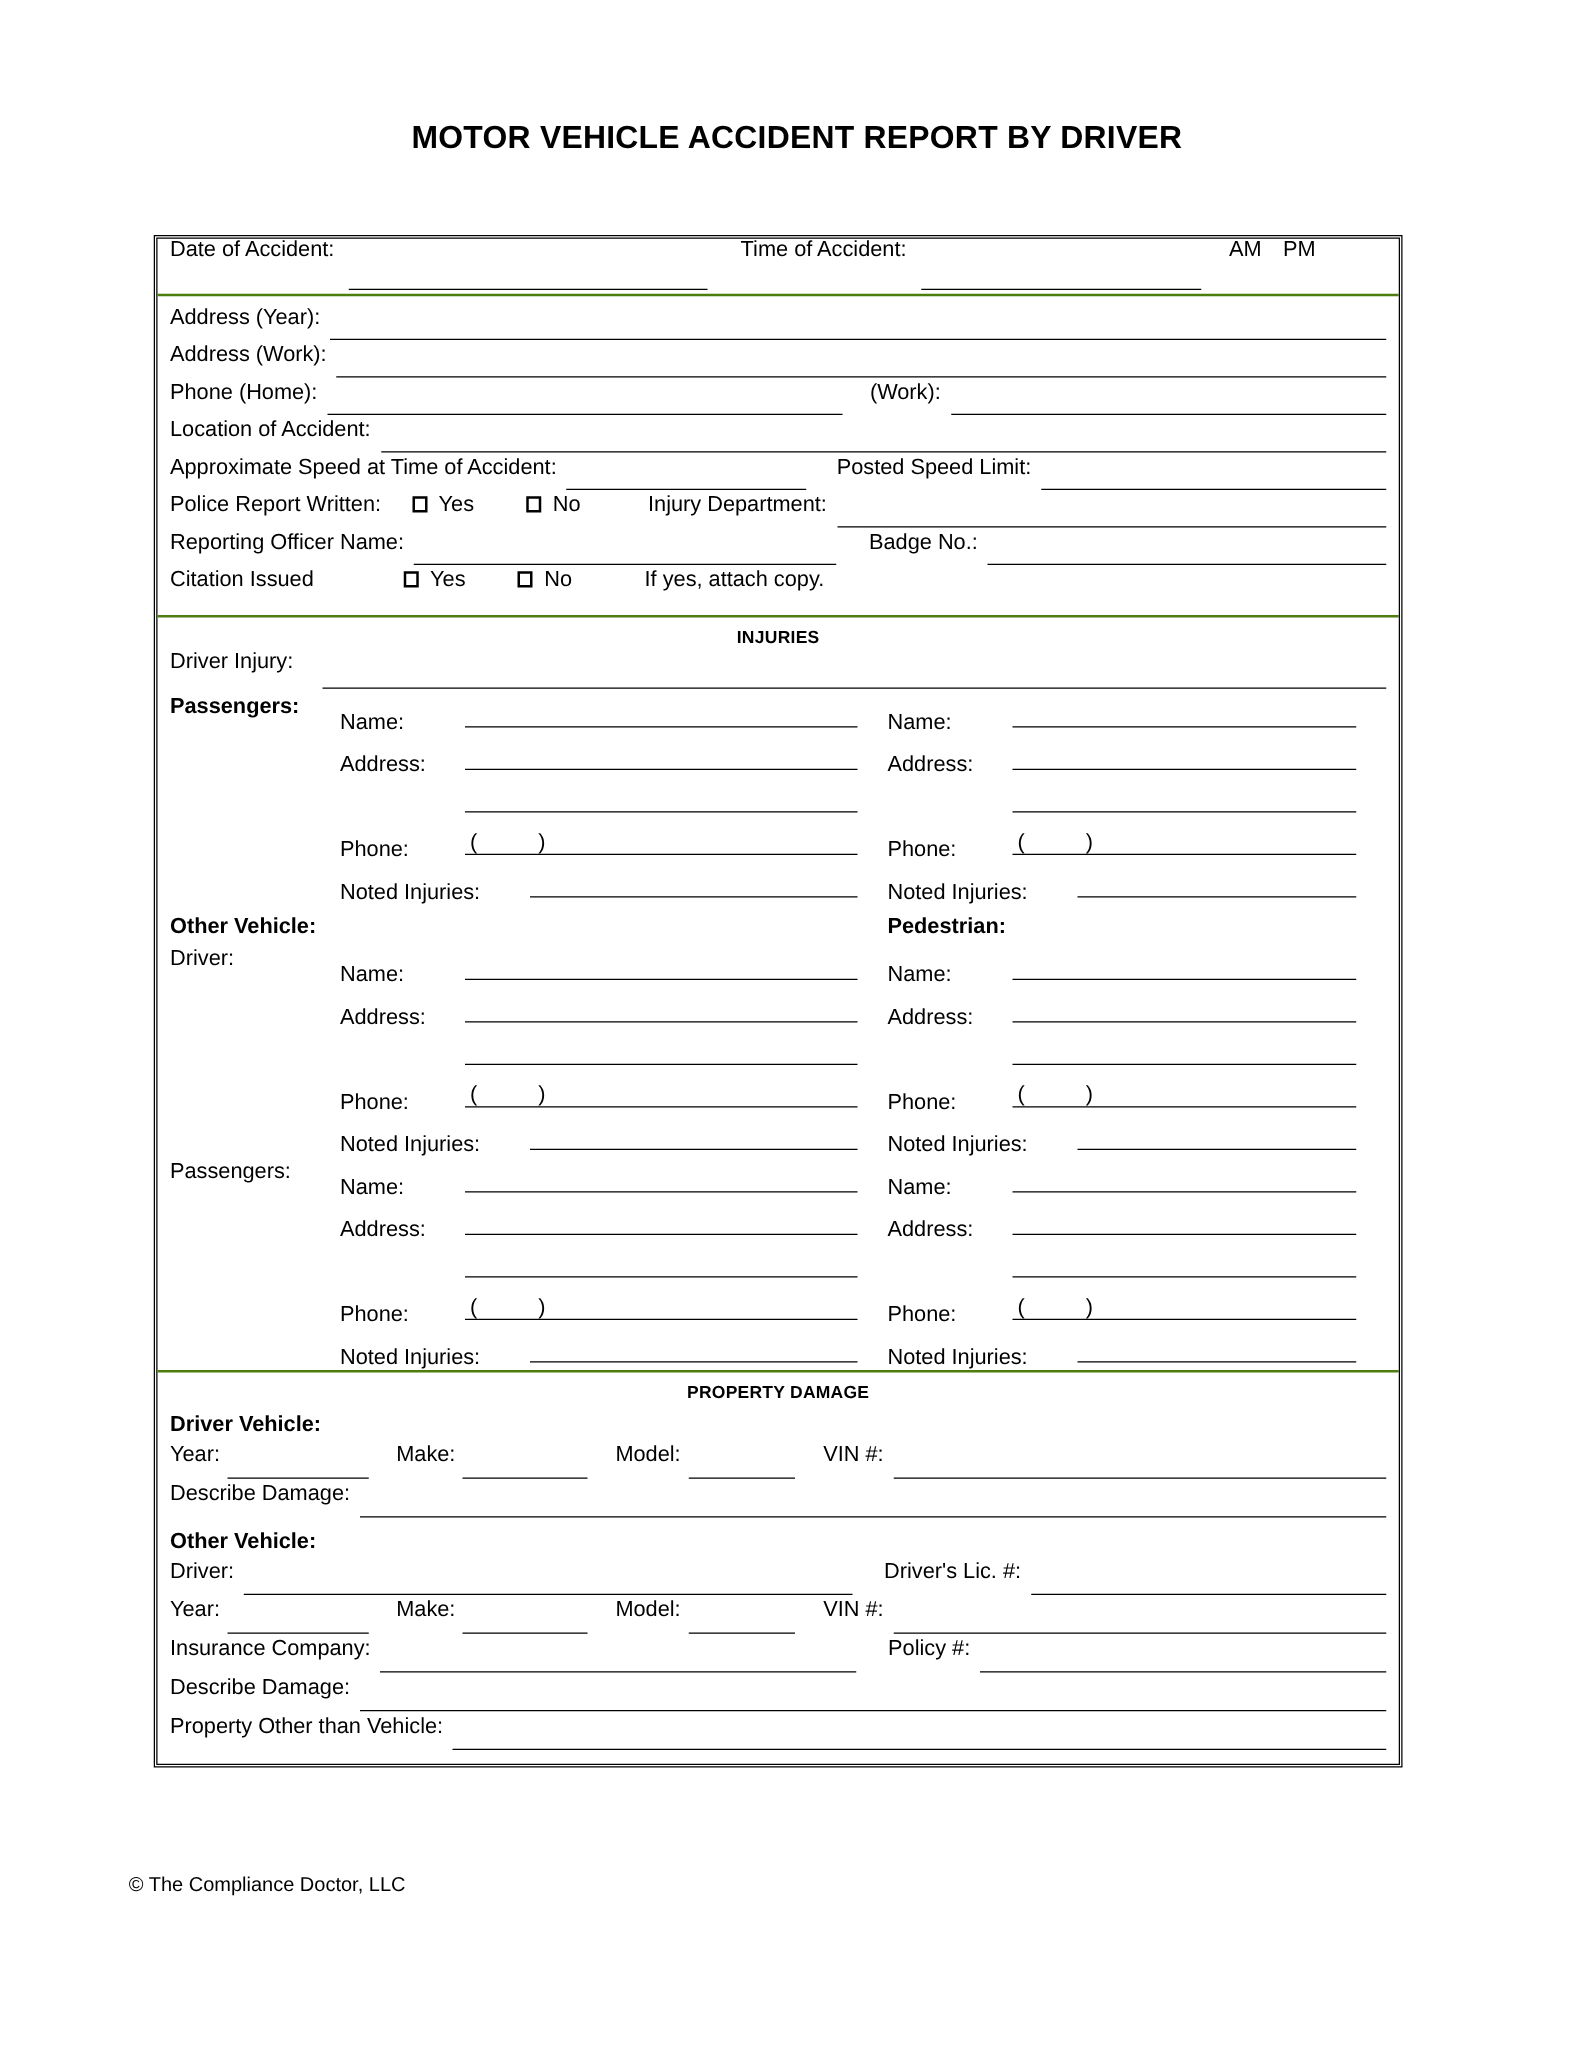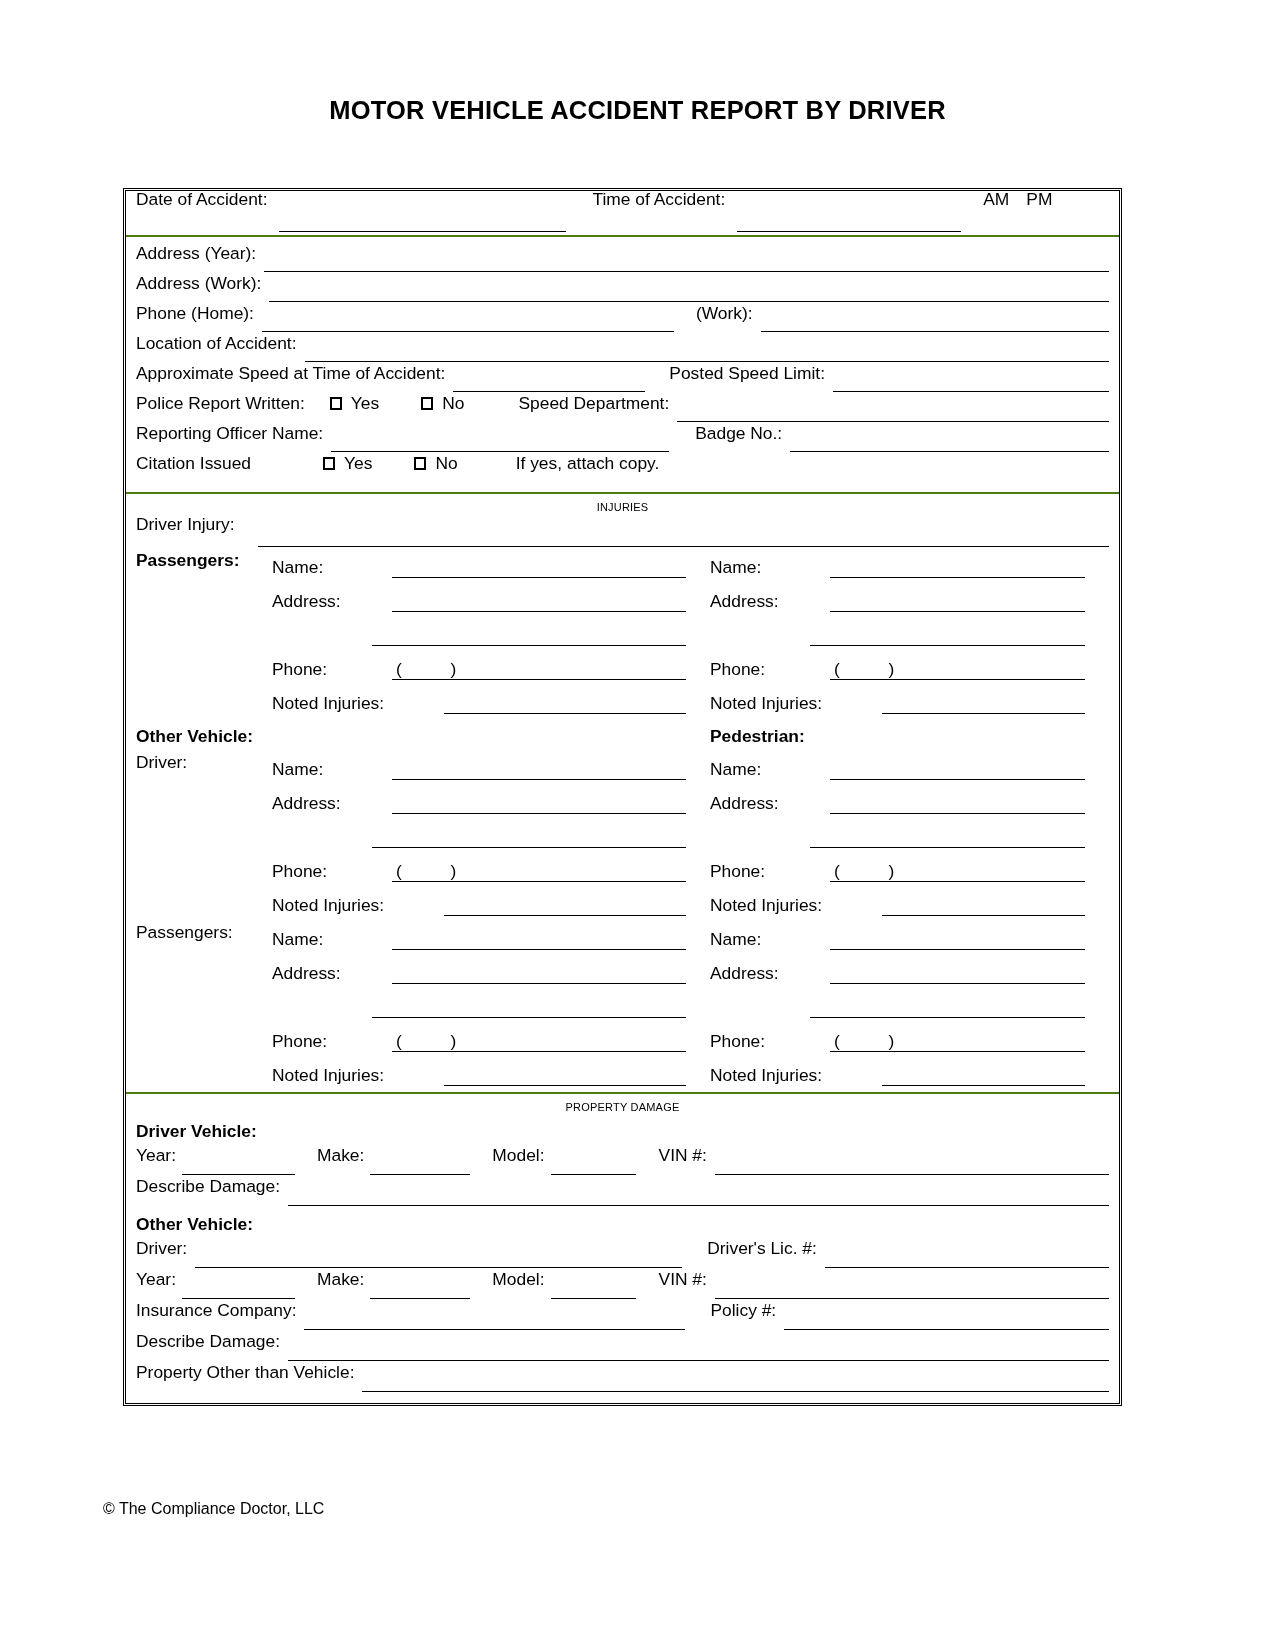--- a/index.html
+++ b/index.html
@@ -48,21 +48,21 @@
     align-self:flex-end;
     margin-bottom:3px;
     height:14px;
   }
   .fill.fx{flex:0 0 auto;}
 
   .gap{flex:0 0 auto;}
 
   
   .bandhdr{
-    text-align:center;font-weight:normal;font-size:11px;
+    text-align:center;font-weight:bold;font-size:14px;
     padding:7px 0 3px 0;
     letter-spacing:.2px;
   }
 
   
   .cbx{
     display:inline-block;
     width:12px;height:13px;
     border:2.2px solid #000;
     box-sizing:border-box;
@@ -71,22 +71,22 @@
   }
 
   
   .cols{display:flex;}
   .colA{flex:0 0 574px;display:flex;}
   .colB{flex:1 1 auto;display:flex;}
   .sideLbl{flex:0 0 136px;font-size:17.4px;}
   .inner{flex:1 1 auto;}
 
   .pairrow{
-    display:flex;align-items:center;
-    font-size:17.4px;height:34px;white-space:nowrap;gap:20px;
+    display:flex;align-items:flex-end;
+    font-size:17.4px;height:34px;white-space:nowrap;
   }
   .pairrow .k{flex:0 0 100px;}
   .pairrow .k.wide{flex:0 0 152px;}
   .pairrow .ln{
     flex:1 1 auto;border-bottom:1.6px solid #000;
     align-self:flex-end;margin-bottom:6px;height:14px;
     margin-right:24px;
   }
 
   .phline{
@@ -189,21 +189,21 @@
 
       <div class="row">
         <span class="lbl">Police Report Written:</span>
         <span class="gap" style="width:25px"></span>
         <span class="cbx"></span>
         <span class="lbl">Yes</span>
         <span class="gap" style="width:42px"></span>
         <span class="cbx"></span>
         <span class="lbl">No</span>
         <span class="gap" style="width:54px"></span>
-        <span class="lbl">Speed Department:</span>
+        <span class="lbl">Injury Department:</span>
         <span class="gap" style="width:8px"></span>
         <span class="fill"></span>
       </div>
 
       <div class="row">
         <span class="lbl">Reporting Officer Name:</span>
         <span class="gap" style="width:8px"></span>
         <span class="fill fx" style="width:338px"></span>
         <span class="gap" style="width:26px"></span>
         <span class="lbl">Badge No.:</span>

